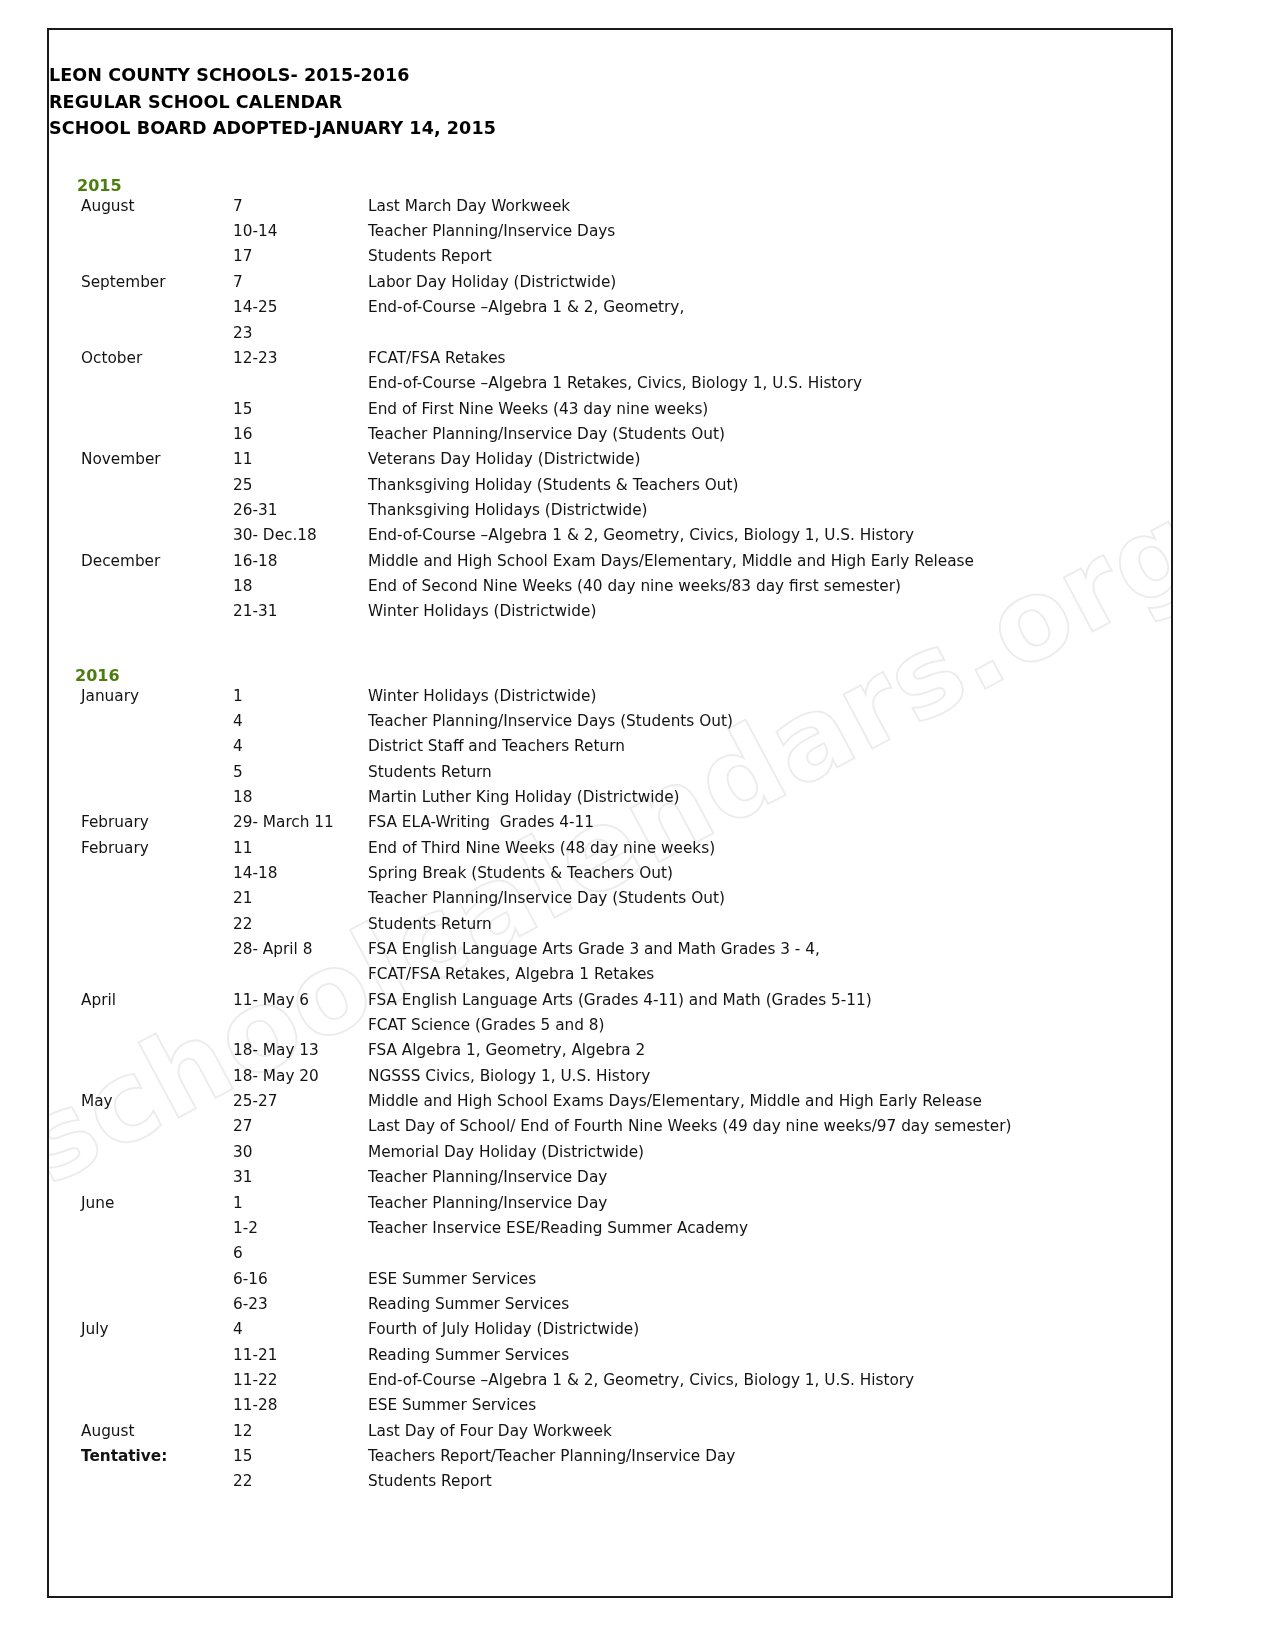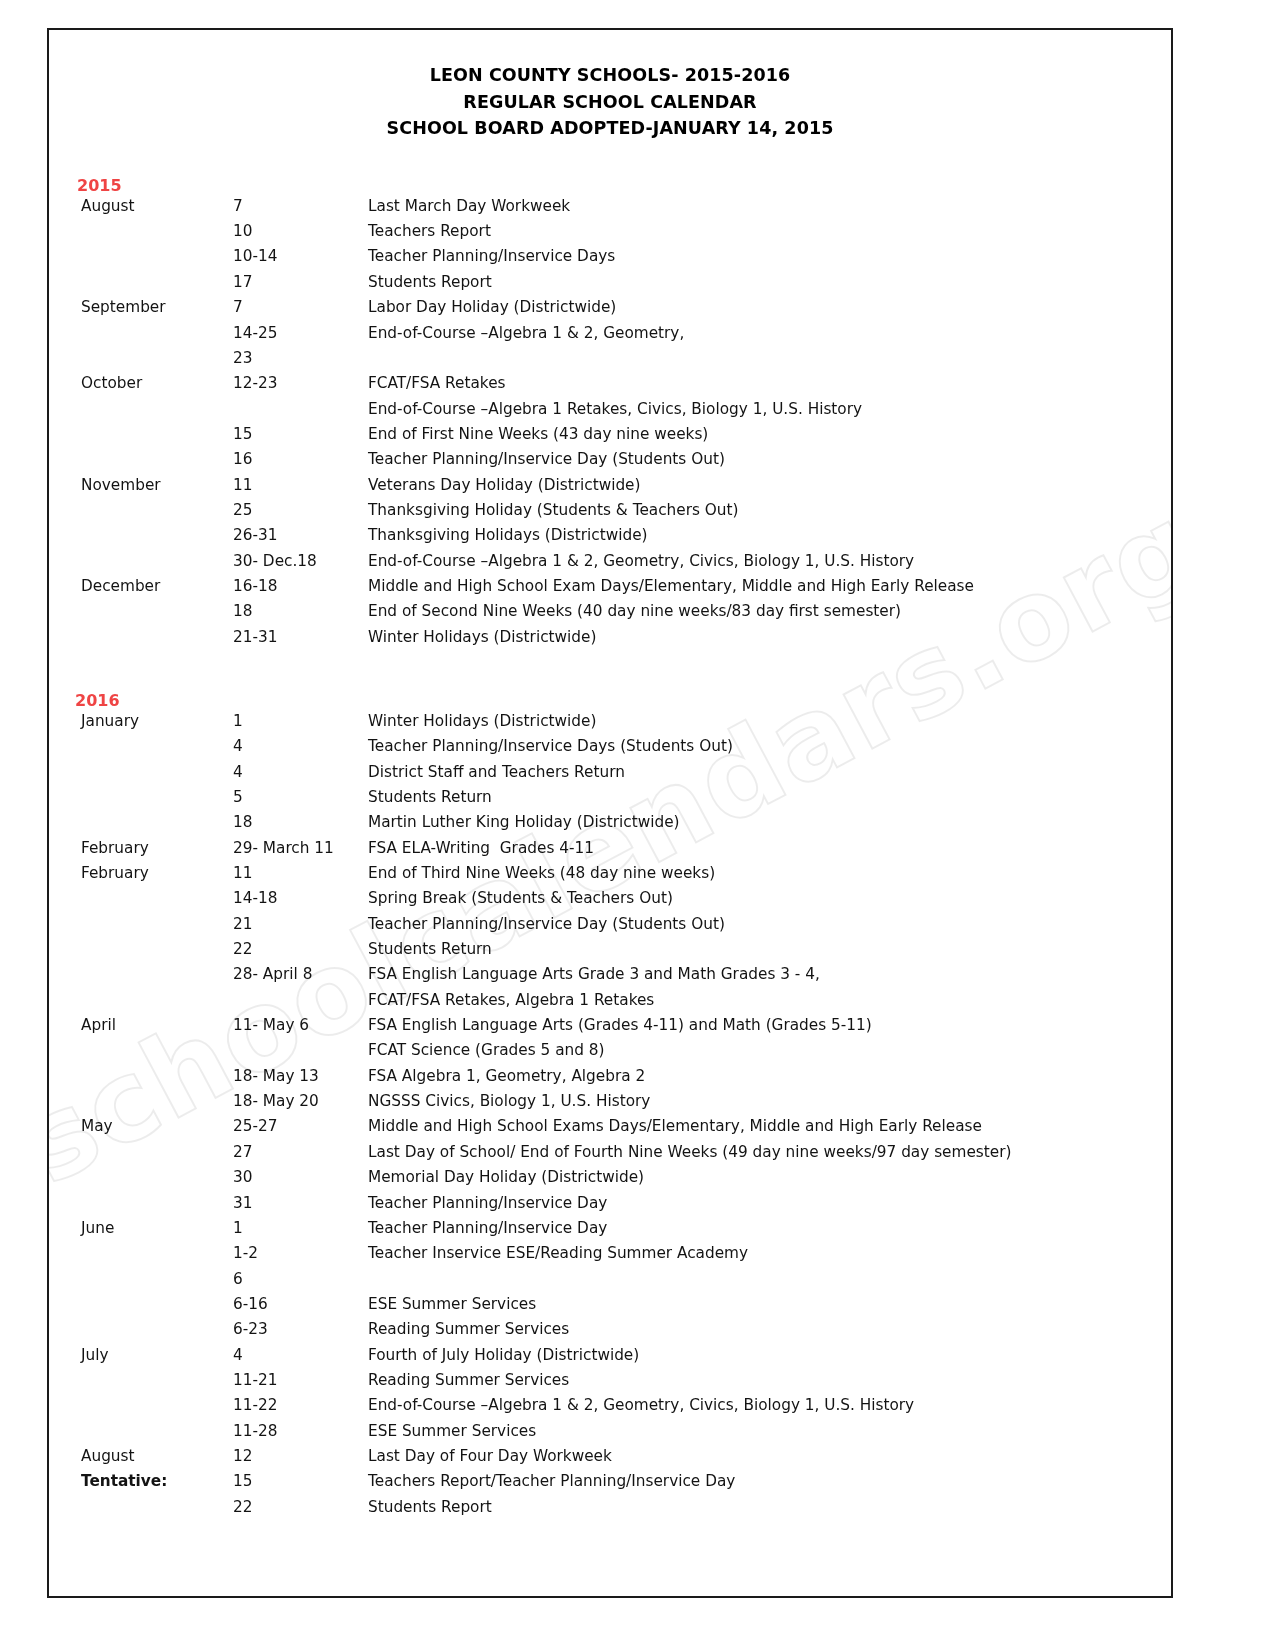--- a/index.html
+++ b/index.html
@@ -44,36 +44,36 @@
     user-select: none;
   }
 
   .content {
     position: relative;
     z-index: 2;
     padding: 0;
   }
 
   .header {
-    text-align: center;
+    text-align: left;
     margin-top: 32px;
     margin-bottom: 4px;
   }
   .header .hline {
     font-size: 17.5px;
     font-weight: 700;
     color: #000000;
     line-height: 1.52;
     letter-spacing: 0.1px;
   }
 
   .year-label {
     font-size: 16px;
     font-weight: 700;
-    color: #ef4444;
+    color: #4d7c0f;
     padding-left: 28px;
     margin-top: 34px;
     margin-bottom: 4px;
   }
   .year-2016 {
     margin-top: 36px;
     padding-left: 26px;
   }
 
   .rows { margin: 4px; padding: 0; }
@@ -124,25 +124,20 @@
 
     <div class="year-label">2015</div>
     <div class="rows" id="rows-2015">
         <div class="row">
           <div class="col-month">August</div>
           <div class="col-date">7</div>
           <div class="col-desc">Last March Day Workweek</div>
         </div>
         <div class="row">
           <div class="col-month"></div>
-          <div class="col-date">10</div>
-          <div class="col-desc">Teachers Report</div>
-        </div>
-        <div class="row">
-          <div class="col-month"></div>
           <div class="col-date">10-14</div>
           <div class="col-desc">Teacher Planning/Inservice Days</div>
         </div>
         <div class="row">
           <div class="col-month"></div>
           <div class="col-date">17</div>
           <div class="col-desc">Students Report</div>
         </div>
         <div class="row">
           <div class="col-month">September</div>

